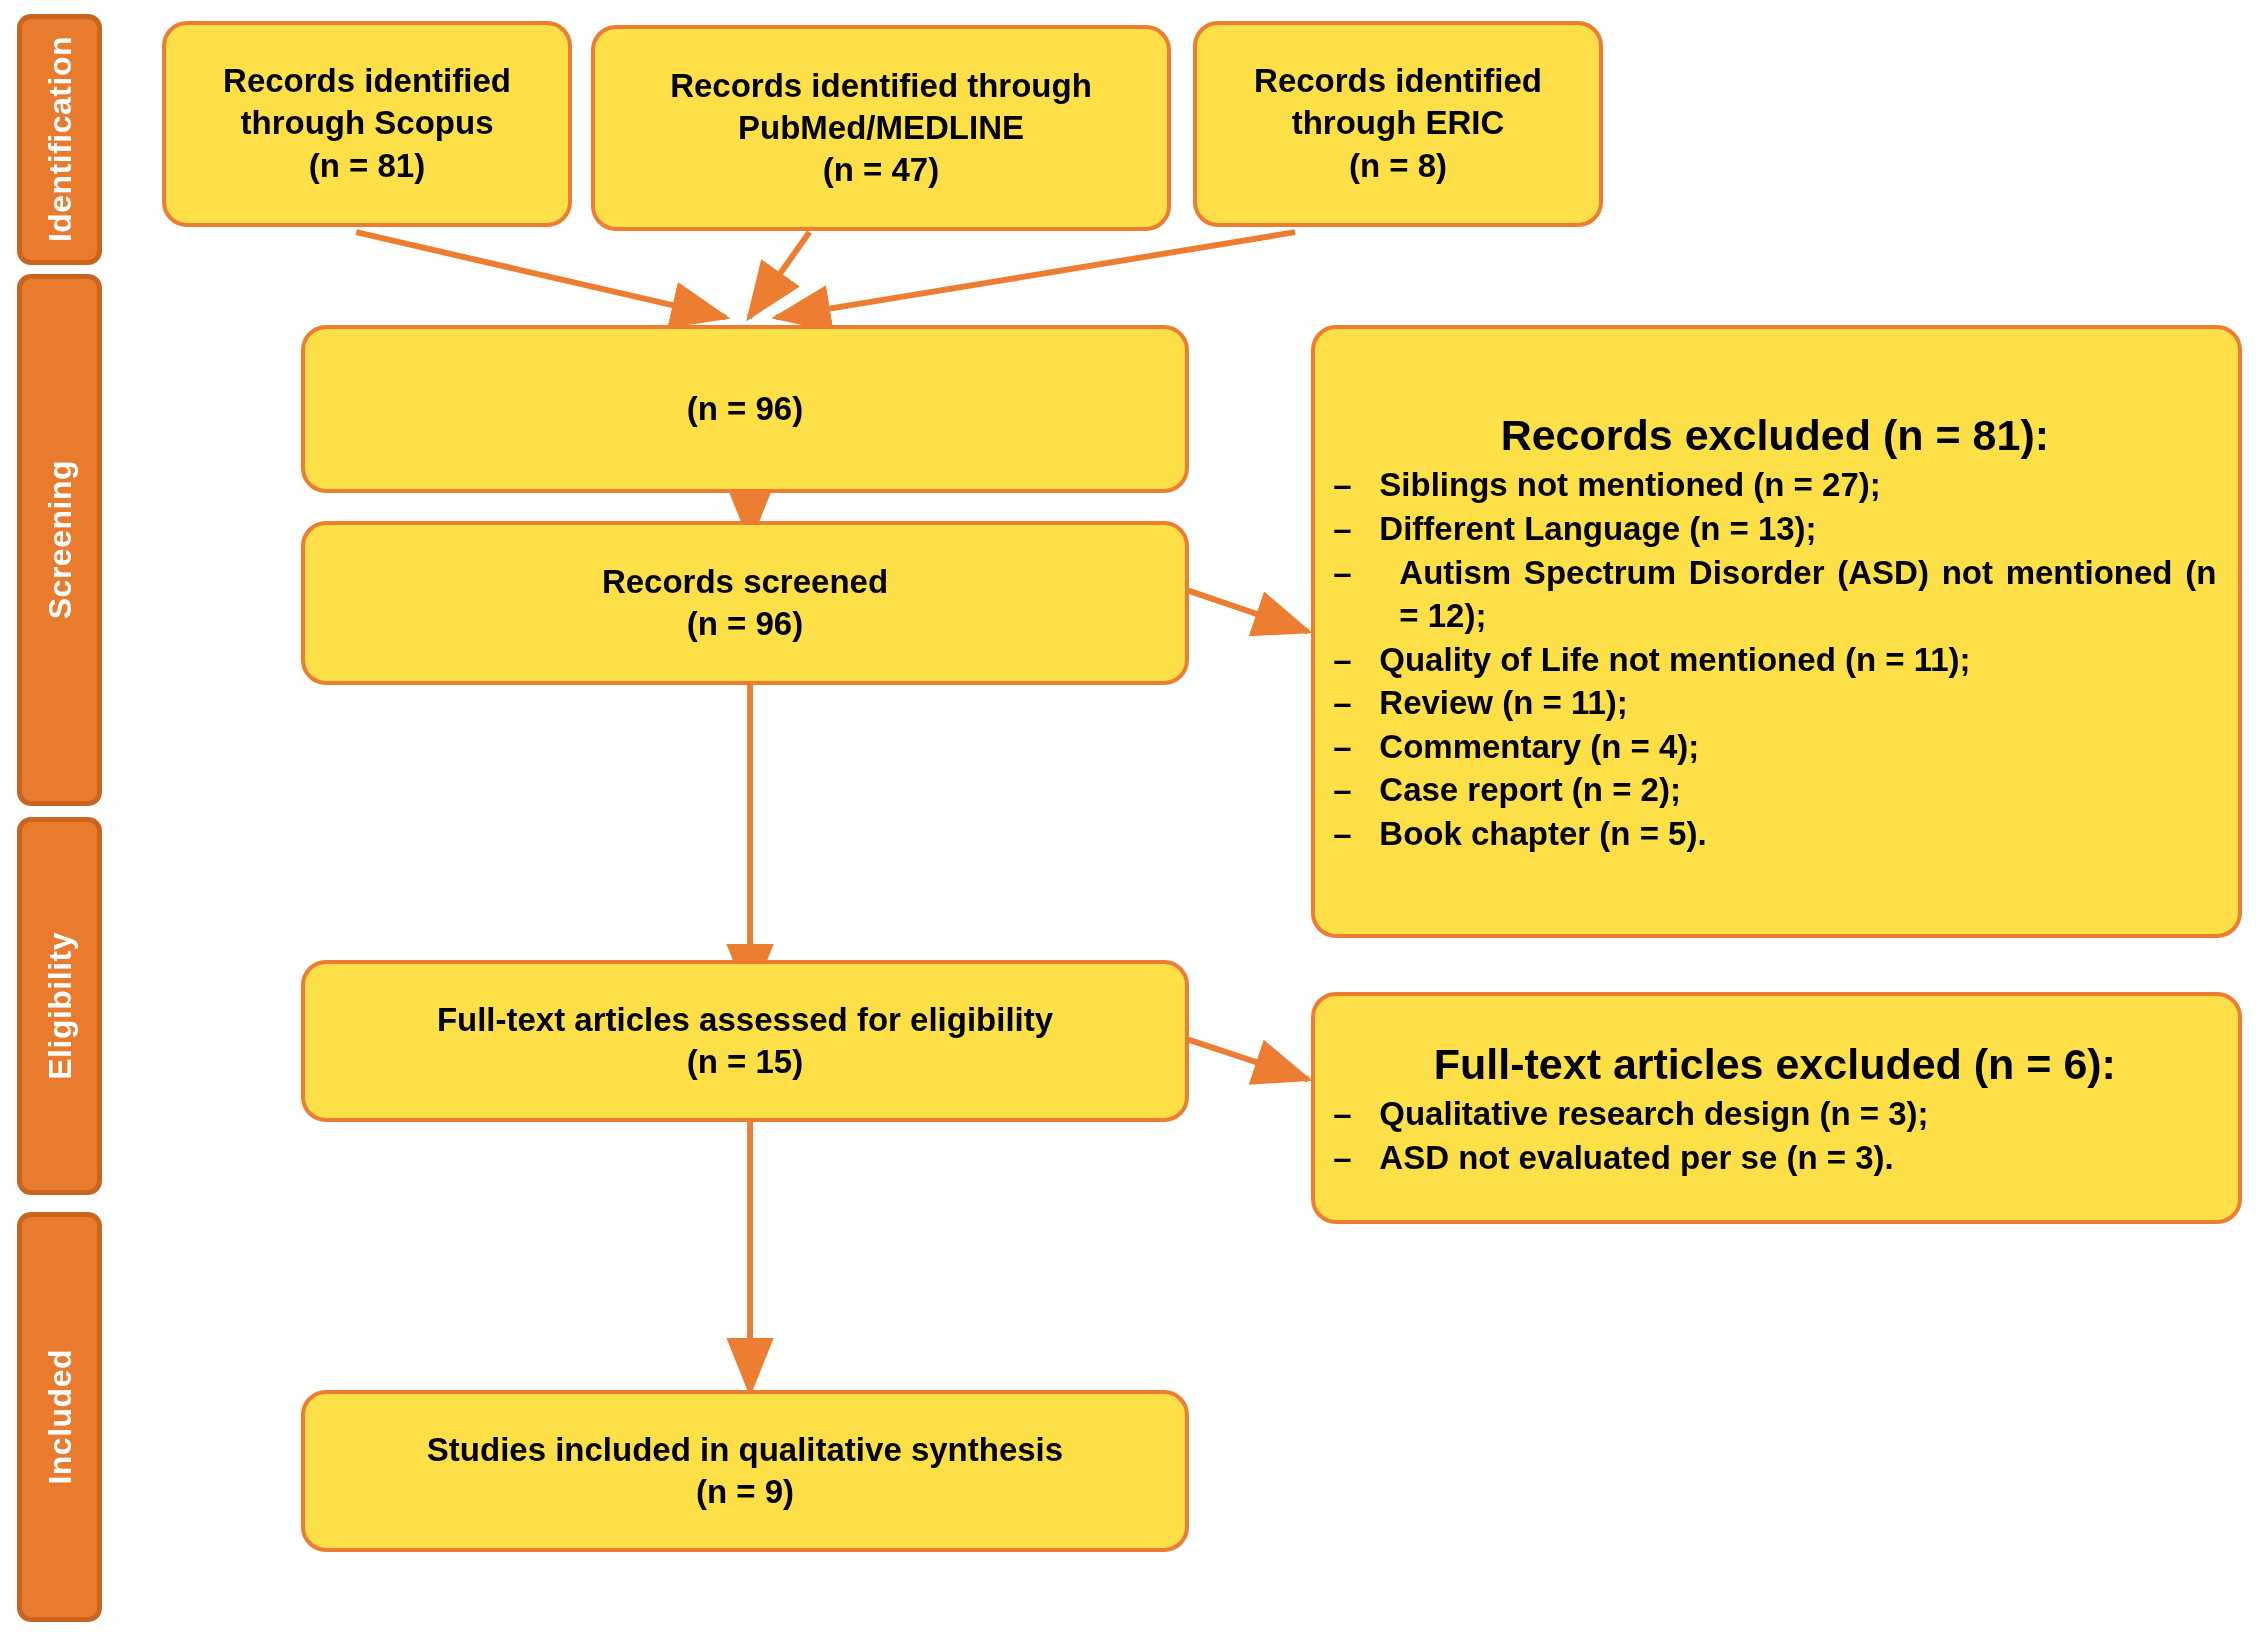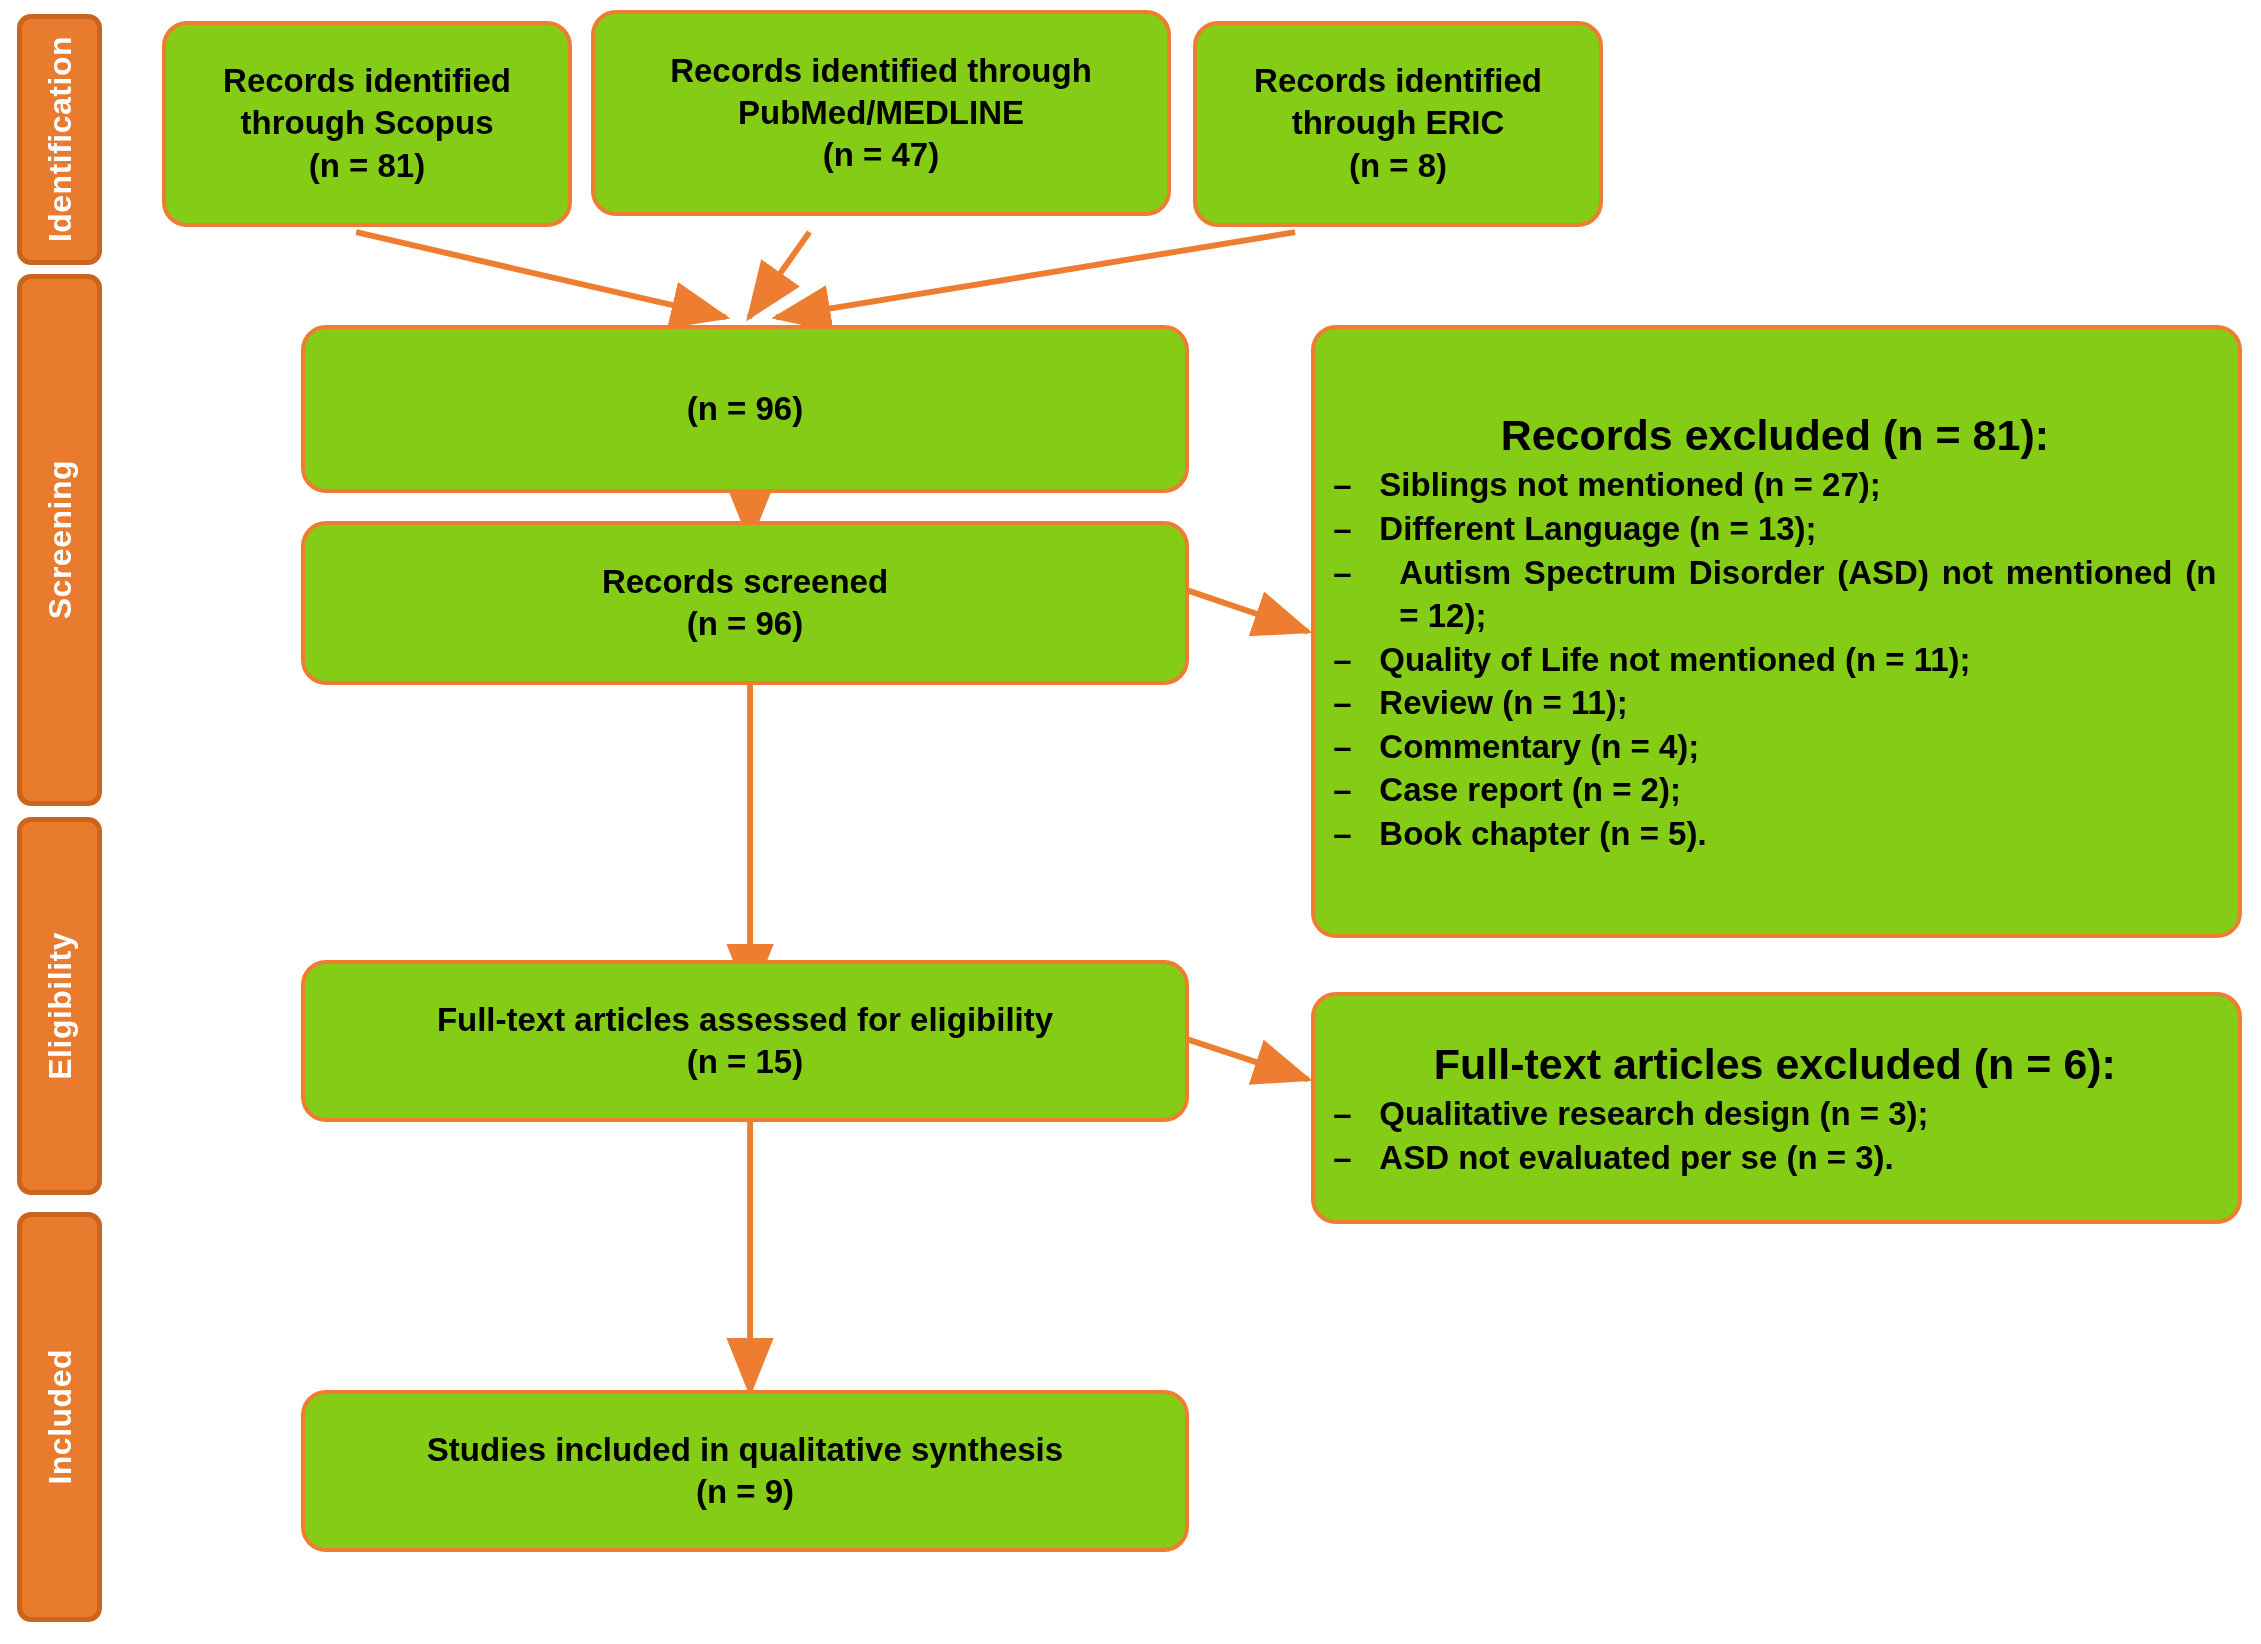--- a/index.html
+++ b/index.html
@@ -22,21 +22,21 @@
     font-weight:bold;
     font-size:32px;
     letter-spacing:0.5px;
     white-space:nowrap;
     line-height:1;
   }
 
   
   .box{
     position:absolute;
-    background:#84cc16;
+    background:#fde047;
     border:4.9px solid #ED7D31;
     border-radius:25px;
     box-sizing:border-box;
     display:flex;
     flex-direction:column;
     justify-content:center;
     color:#000000;
     font-weight:bold;
   }
   .box.center{align-items:center;text-align:center;}
@@ -97,21 +97,21 @@
   <div class="stage-bar" style="left:17.3px;top:1212px;width:85px;height:410px;">
     <span class="stage-text">Included</span>
   </div>
 
   <div class="box center" style="left:162px;top:20.5px;width:410px;height:206px;">
     <div class="line">Records identified</div>
     <div class="line">through Scopus</div>
     <div class="line">(n = 81)</div>
   </div>
 
-  <div class="box center" style="left:591px;top:10px;width:580px;height:206px;">
+  <div class="box center" style="left:591px;top:25px;width:580px;height:206px;">
     <div class="line">Records identified through</div>
     <div class="line">PubMed/MEDLINE</div>
     <div class="line">(n = 47)</div>
   </div>
 
   <div class="box center" style="left:1193px;top:20.5px;width:410px;height:206px;">
     <div class="line">Records identified</div>
     <div class="line">through ERIC</div>
     <div class="line">(n = 8)</div>
   </div>

